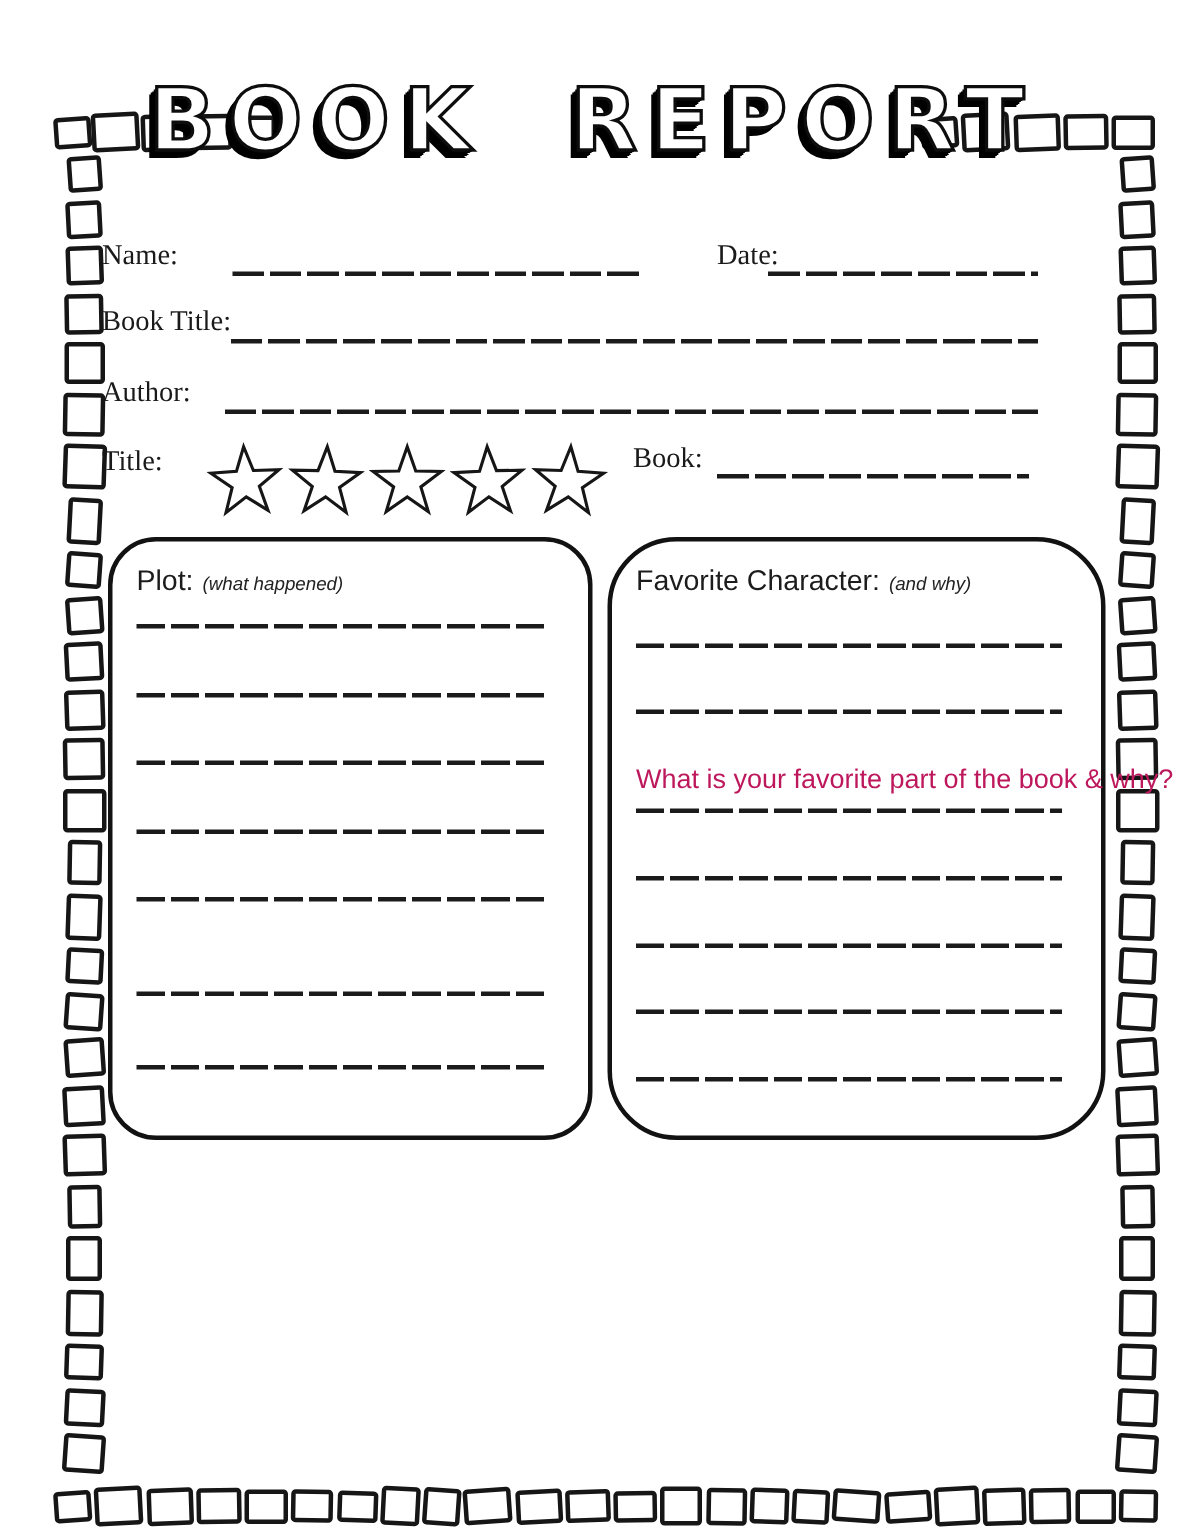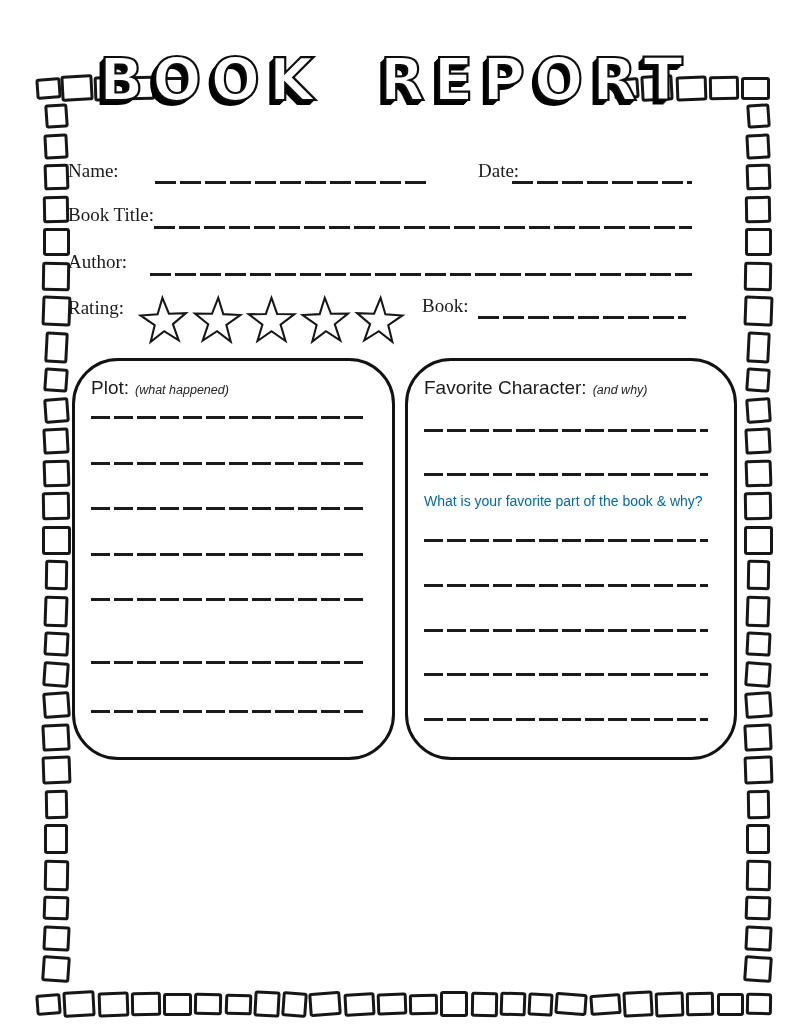--- a/index.html
+++ b/index.html
@@ -26,29 +26,29 @@
   .fill-line{position:absolute;height:3px;
     background:repeating-linear-gradient(90deg,#1b1b1b 0px,#1b1b1b 21px,rgba(0,0,0,0) 21px,rgba(0,0,0,0) 25px);}
 
   
   .stars{position:absolute;left:138px;top:291px;display:flex;gap:3px;}
   .stars svg{display:block;}
 
   
   .rbox{position:absolute;top:358px;height:402px;border:3px solid #121212;border-radius:46px;
         background:#fff;box-sizing:border-box;}
-  .rbox.left{left:72px;width:323px;}
+  .rbox.left{left:72px;width:323px;border-radius:32px;}
   .rbox.right{left:405px;width:332px;}
   .bhead{position:absolute;left:16px;white-space:nowrap;font-size:19px;color:#1c1c1c;}
   .bhead .hint{font-size:12.5px;font-style:italic;margin-left:6px;color:#222;}
   .lines{position:absolute;left:16px;display:flex;flex-direction:column;justify-content:space-between;}
   .lines .wline{height:3px;width:100%;
     background:repeating-linear-gradient(90deg,#1b1b1b 0px,#1b1b1b 19px,rgba(0,0,0,0) 19px,rgba(0,0,0,0) 23px);}
 
-  .question{position:absolute;left:16px;top:132px;font-size:14px;color:#0369a1;white-space:nowrap;}
+  .question{position:absolute;left:16px;top:148px;font-size:18px;color:#be185d;white-space:nowrap;}
   .draw-label{position:absolute;left:83px;top:766px;font-size:19px;color:#1c1c1c;}
 </style>
 </head>
 <body>
 
 <div class="page">
 
   <div class="strip" style="left:36px;top:70px;width:148px;height:36px;">
       <div class="brick" style="width: 25px; height: 21px; transform: rotate(-4deg);"></div>
       <div class="brick" style="width: 32px; height: 26px; transform: rotate(-3deg);"></div>
@@ -154,21 +154,21 @@
   <span class="fill-line" style="left:155px;top:181px;width:273px;"></span>
   <span class="flabel" style="left:478px;top:160px;">Date:</span>
   <span class="fill-line" style="left:512px;top:181px;width:180px;"></span>
 
   <span class="flabel" style="left:68px;top:204px;">Book Title:</span>
   <span class="fill-line" style="left:154px;top:226px;width:538px;"></span>
 
   <span class="flabel" style="left:68px;top:251px;text-align:center;">Author:</span>
   <span class="fill-line" style="left:150px;top:273px;width:542px;"></span>
 
-  <span class="flabel" style="left:68px;top:297px;">Rating:</span>
+  <span class="flabel" style="left:68px;top:297px;">Title:</span>
   <div class="stars">
       <svg viewBox="0 0 64 64" width="51" height="55" style="transform: rotate(-3deg);">
         <polygon points="32,6 39.1,26.3 60.5,26.7 43.4,39.7 49.6,60.3 32,48 14.4,60.3 20.6,39.7 3.5,26.7 24.9,26.3" fill="#ffffff" stroke="#161616" stroke-width="2.6"></polygon>
       </svg>
       <svg viewBox="0 0 64 64" width="51" height="55" style="transform: rotate(2deg);">
         <polygon points="32,6 39.1,26.3 60.5,26.7 43.4,39.7 49.6,60.3 32,48 14.4,60.3 20.6,39.7 3.5,26.7 24.9,26.3" fill="#ffffff" stroke="#161616" stroke-width="2.6"></polygon>
       </svg>
       <svg viewBox="0 0 64 64" width="51" height="55" style="transform: rotate(0deg);">
         <polygon points="32,6 39.1,26.3 60.5,26.7 43.4,39.7 49.6,60.3 32,48 14.4,60.3 20.6,39.7 3.5,26.7 24.9,26.3" fill="#ffffff" stroke="#161616" stroke-width="2.6"></polygon>
       </svg>

